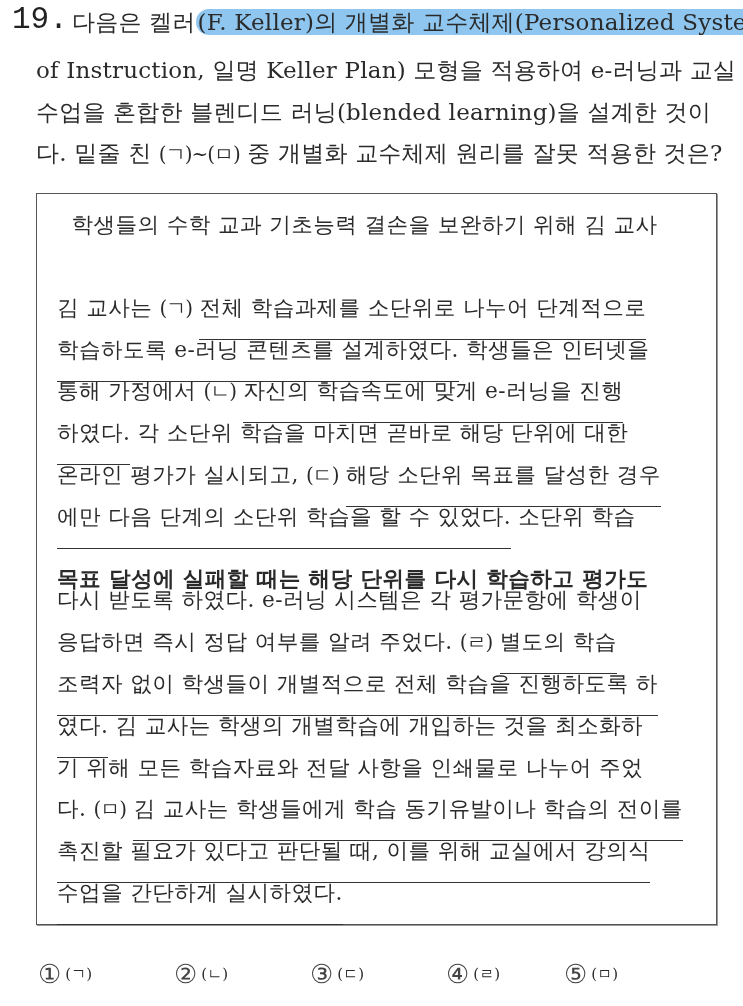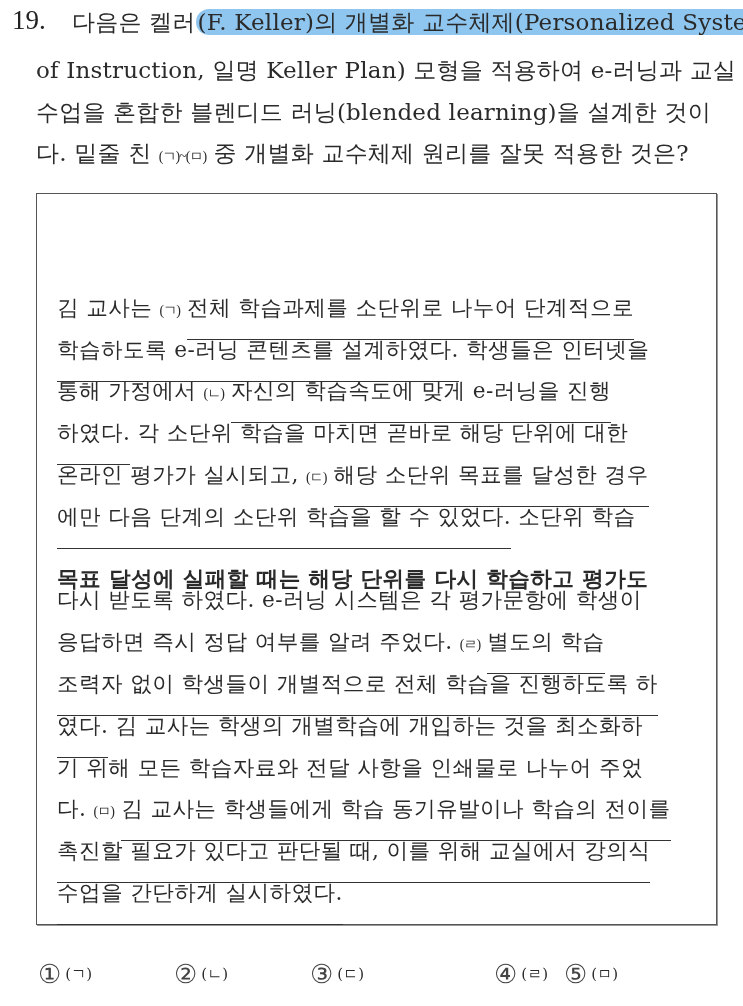--- a/index.html
+++ b/index.html
@@ -20,38 +20,37 @@
       left: 0;
       white-space: nowrap;
       font-size: 23px;
       letter-spacing: 0.2px;
       line-height: 36px;
     }
     .q-num {
       position: absolute;
       left: 12px;
       top: 2px;
-      font-family: Liberation Serif, serif;
-      font-size: 27px;
+      font-family: Liberation Mono, monospace;
+      font-size: 31px;
       color: #222;
       line-height: 36px;
     }
     .hl {
       background: #8fc6ef;
       border-radius: 14px;
       padding: 0 4px 0 2px;
     }
     .ul {
       text-decoration-thickness: 1.5px;
       text-underline-offset: 5px;
     }
     .mark {
-      font-size: 14px;
+      font-size: 20px;
       letter-spacing: -1px;
-      font-family: Liberation Serif, serif;
     }
     #box {
       position: absolute;
       left: 36px;
       top: 193px;
       width: 679px;
       height: 730px;
       border: 1.5px solid #555;
       box-shadow: 1px 1px 0 #999;
     }
@@ -103,20 +102,21 @@
 <div class="q-line" style="top:4px; left:72px;">
   <span>다음은 켈러</span><span class="hl">(F. Keller)의 개별화 교수체제(Personalized System</span>
 </div>
 <div class="q-line" style="top:52px; left:36px;">of Instruction, 일명 Keller Plan) 모형을 적용하여 e-러닝과 교실</div>
 <div class="q-line" style="top:94px; left:36px;">수업을 혼합한 블렌디드 러닝(blended learning)을 설계한 것이</div>
 <div class="q-line" style="top:135px; left:36px;">
   <span>다. 밑줄 친 </span><span class="mark">(ㄱ)~(ㅁ)</span><span> 중 개별화 교수체제 원리를 </span><span class="ul">잘못</span><span> 적용한 것은?</span>
 </div>
 
 <div id="box">
+    <div class="b-line" style="top: 14px;"><span>&nbsp;&nbsp;학생들의 수학 교과 기초능력 결손을 보완하기 위해 김 교사</span></div>
     <div class="b-line" style="top: 97px;"><span>김 교사는 </span><span class="mark">(ㄱ)</span><span> </span><span class="ul">전체 학습과제를 소단위로 나누어 단계적으로</span></div>
     <div class="b-line" style="top: 139px;"><span class="ul">학습하도록 e-러닝 콘텐츠를 설계하였다.</span><span> 학생들은 인터넷을</span></div>
     <div class="b-line" style="top: 180px;"><span>통해 가정에서 </span><span class="mark">(ㄴ)</span><span> </span><span class="ul">자신의 학습속도에 맞게 e-러닝을 진행</span></div>
     <div class="b-line" style="top: 222px;"><span class="ul">하였다.</span><span> 각 소단위 학습을 마치면 곧바로 해당 단위에 대한</span></div>
     <div class="b-line" style="top: 264px;"><span>온라인 평가가 실시되고, </span><span class="mark">(ㄷ)</span><span> </span><span class="ul">해당 소단위 목표를 달성한 경우</span></div>
     <div class="b-line" style="top: 306px;"><span class="ul">에만 다음 단계의 소단위 학습을 할 수 있었다.</span><span> 소단위 학습</span></div>
     <div class="b-line" style="top: 368px; font-weight: bold;"><span>목표 달성에 실패할 때는 해당 단위를 다시 학습하고 평가도</span></div>
     <div class="b-line" style="top: 389px;"><span>다시 받도록 하였다. e-러닝 시스템은 각 평가문항에 학생이</span></div>
     <div class="b-line" style="top: 431px;"><span>응답하면 즉시 정답 여부를 알려 주었다. </span><span class="mark">(ㄹ)</span><span> </span><span class="ul">별도의 학습</span></div>
     <div class="b-line" style="top: 473px;"><span class="ul">조력자 없이 학생들이 개별적으로 전체 학습을 진행하도록 하</span></div>
@@ -124,15 +124,15 @@
     <div class="b-line" style="top: 557px;"><span>기 위해 모든 학습자료와 전달 사항을 인쇄물로 나누어 주었</span></div>
     <div class="b-line" style="top: 598px;"><span>다. </span><span class="mark">(ㅁ)</span><span> </span><span class="ul">김 교사는 학생들에게 학습 동기유발이나 학습의 전이를</span></div>
     <div class="b-line" style="top: 640px;"><span class="ul">촉진할 필요가 있다고 판단될 때, 이를 위해 교실에서 강의식</span></div>
     <div class="b-line" style="top: 682px;"><span class="ul">수업을 간단하게 실시하였다.</span></div>
   </div>
 
 <div id="choices">
     <div class="choice" style="left: 0px;"><span class="num">①</span><span class="lab">(ㄱ)</span></div>
     <div class="choice" style="left: 136px; text-align: center;"><span class="num">②</span><span class="lab">(ㄴ)</span></div>
     <div class="choice" style="left: 272px;"><span class="num">③</span><span class="lab">(ㄷ)</span></div>
-    <div class="choice" style="left: 408px; margin-left: 48px;"><span class="num">④</span><span class="lab">(ㄹ)</span></div>
+    <div class="choice" style="left: 408px;"><span class="num">④</span><span class="lab">(ㄹ)</span></div>
     <div class="choice" style="left: 526px;"><span class="num">⑤</span><span class="lab">(ㅁ)</span></div>
   </div>
 
 </body></html>

